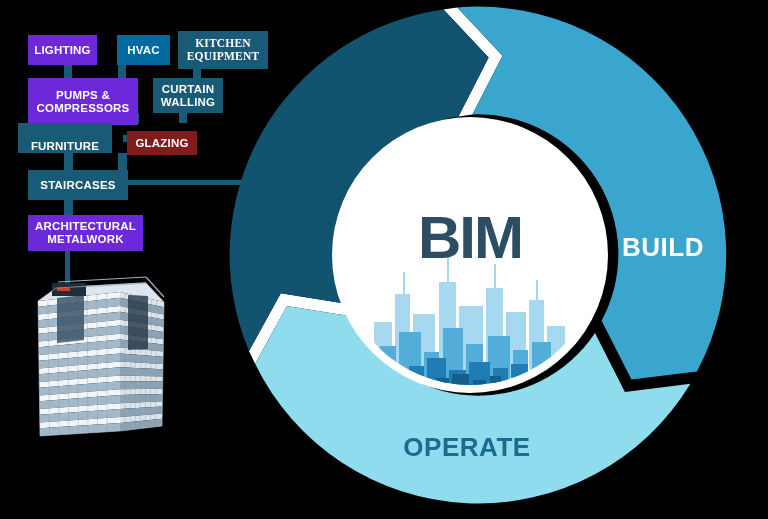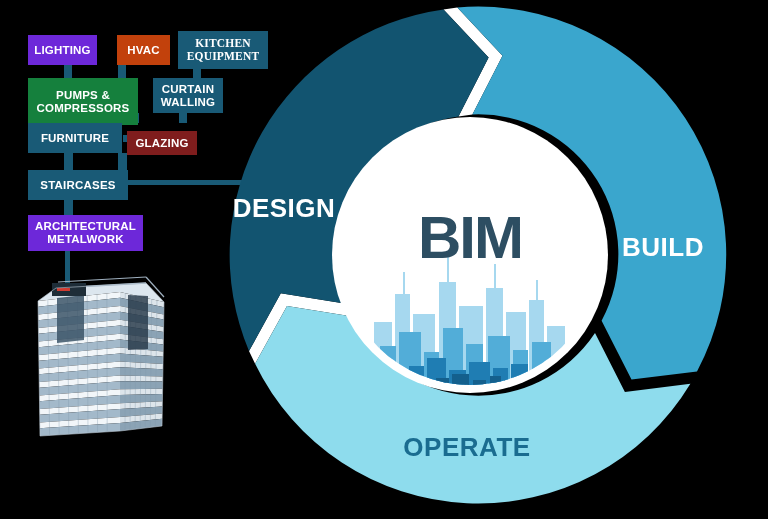--- a/index.html
+++ b/index.html
@@ -154,44 +154,43 @@
         <rect x="452" y="374" width="17" height="38" fill="#14608d"></rect>
         <rect x="473" y="380" width="13" height="32" fill="#14608d"></rect>
         <rect x="490" y="376" width="11" height="36" fill="#14608d"></rect>
         <rect x="504" y="380" width="9" height="32" fill="#14608d"></rect>
       </g>
   </svg>
 
   <div class="comp-box" style="left: 28px; top: 35px; width: 69px; height: 30px; background: #6d28d9; color: rgb(255, 255, 255); align-items: center;">
       <span>LIGHTING</span>
     </div>
-  <div class="comp-box" style="left: 117px; top: 35px; width: 53px; height: 30px; background: #c2410c; color: rgb(255, 255, 255);">
+  <div class="comp-box" style="left: 117px; top: 35px; width: 53px; height: 30px; background: #0369a1; color: rgb(255, 255, 255);">
       <span>HVAC</span>
     </div>
   <div class="comp-box" style="left: 178px; top: 31px; width: 90px; height: 38px; background: rgb(25, 90, 118); color: rgb(255, 255, 255); font-family: Liberation Serif, serif;">
       <span>KITCHEN EQUIPMENT</span>
     </div>
-  <div class="comp-box" style="left: 28px; top: 78px; width: 110px; height: 47px; background: #15803d; color: rgb(255, 255, 255);">
+  <div class="comp-box" style="left: 28px; top: 78px; width: 110px; height: 47px; background: #6d28d9; color: rgb(255, 255, 255);">
       <span>PUMPS &amp; COMPRESSORS</span>
     </div>
   <div class="comp-box" style="left: 153px; top: 78px; width: 70px; height: 35px; background: rgb(25, 90, 118); color: rgb(255, 255, 255); text-align: center;">
       <span>CURTAIN WALLING</span>
     </div>
-  <div class="comp-box" style="left: 28px; top: 123px; width: 94px; height: 30px; background: rgb(25, 90, 118); color: rgb(255, 255, 255);">
+  <div class="comp-box" style="left: 18px; top: 123px; width: 94px; height: 30px; background: rgb(25, 90, 118); color: rgb(255, 255, 255); align-items: flex-end;">
       <span>FURNITURE</span>
     </div>
   <div class="comp-box" style="left: 127px; top: 131px; width: 70px; height: 24px; background: #7f1d1d; color: rgb(255, 255, 255);">
       <span>GLAZING</span>
     </div>
   <div class="comp-box" style="left: 28px; top: 170px; width: 100px; height: 30px; background: rgb(25, 90, 118); color: rgb(255, 255, 255); align-items: center;">
       <span>STAIRCASES</span>
     </div>
   <div class="comp-box" style="left: 28px; top: 215px; width: 115px; height: 36px; background: #6d28d9; color: rgb(255, 255, 255);">
       <span>ARCHITECTURAL METALWORK</span>
     </div>
 
-  <div class="ring-label" id="lbl-design" style="left: 284px; top: 208px; color: rgb(255, 255, 255);">DESIGN</div>
   <div class="ring-label" id="lbl-build" style="left: 663px; top: 207px; color: rgb(255, 255, 255); margin-top: 40px;">BUILD</div>
   <div class="ring-label" id="lbl-operate" style="left: 467px; top: 447px; color: rgb(26, 108, 144);">OPERATE</div>
 
   <div class="bim-title" id="bim-title" style="left: 470px; top: 237px; color: rgb(45, 78, 98);">BIM</div>
 
 </div>
 
 </body></html>

